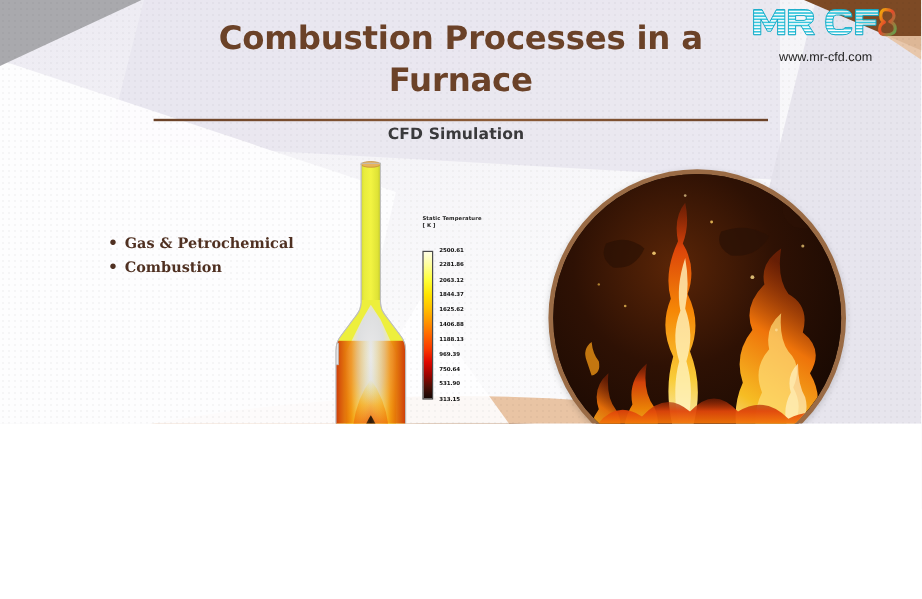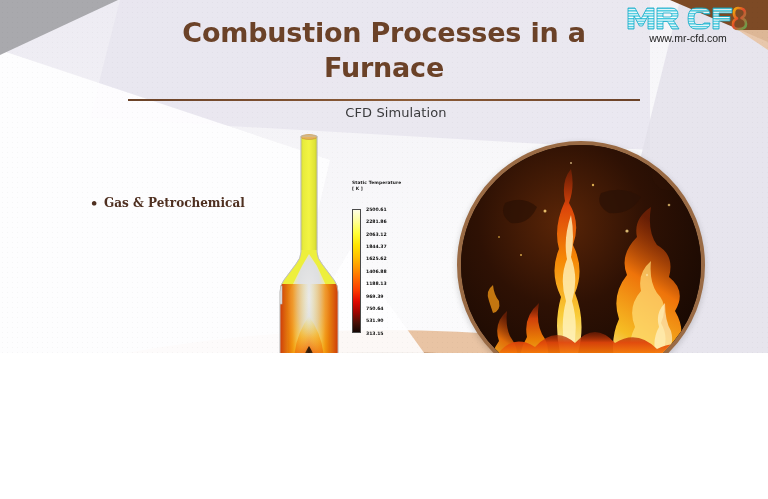--- a/index.html
+++ b/index.html
@@ -139,39 +139,39 @@
     font-size:27px;
     line-height:1.28;
     letter-spacing:-.2px;
     color:#6b4228;
   }
   .rule {
     position:absolute; left:128px; top:99px; width:512px; height:2px;
     background:linear-gradient(90deg,#6b4228,#8c5c38 55%,#6b4228);
   }
   .subtitle {
-    position:absolute; left:140px; top:105px; width:512px;
+    position:absolute; left:124px; top:105px; width:512px;
     text-align:center;
     font-family:"DejaVu Sans", sans-serif;
-    font-weight:normal;
+    font-weight:bold;
     font-size:13px;
     color:#3a3a3c;
     letter-spacing:.1px;
   }
 
   
   .logo-wrap { position:absolute; right:10px; top:5px; width:140px; text-align:center; }
   .logo-mark { display:block; margin:0 auto; }
   .logo-lines {
     font-family:"Liberation Sans", sans-serif;
     font-size:10.5px;
     color:#222;
     line-height:1.22;
     text-align:center;
-    margin-top:1px;
+    margin-top:11px;
   }
 
   
   .bullets {
     position:absolute; left:88px; top:194px; width:230px;
     font-family:"DejaVu Serif", serif;
     font-weight:bold;
     font-size:12px;
     color:#4f3021;
     line-height:1.64;
@@ -291,20 +291,21 @@
 
       <path d="M112 3 Q119 3 119 8 Q119 11.5 115.5 13 Q120 14.5 120 19 Q120 24 112.5 24 Q107 24 107 19.5 Q107 15 111 13.5 Q108 12 108 8.5 Q108 3 112 3 Z" fill="none" stroke="url(#dgrad)" stroke-width="2.6" stroke-linejoin="round"></path>
     </svg>
     <div class="logo-lines">
       <div>www.mr-cfd.com</div>
     </div>
   </div>
 
   <ul class="bullets">
     <li>Gas &amp; Petrochemical</li>
+    <li>Combustion</li>
   </ul>
 
   <div class="model">
     <svg width="78" height="252" viewBox="0 0 78 252">
       <defs>
         <clipPath id="furnaceClip">
           <path d="M29 2 L45 2 L45 118 Q45 124 50 130 L62 146 Q66 151 66 158 L66 233
                    Q66 240 60 244 L43 250 L31 250 L14 244 Q8 240 8 233 L8 158
                    Q8 151 12 146 L24 130 Q29 124 29 118 Z"></path>
         </clipPath>

